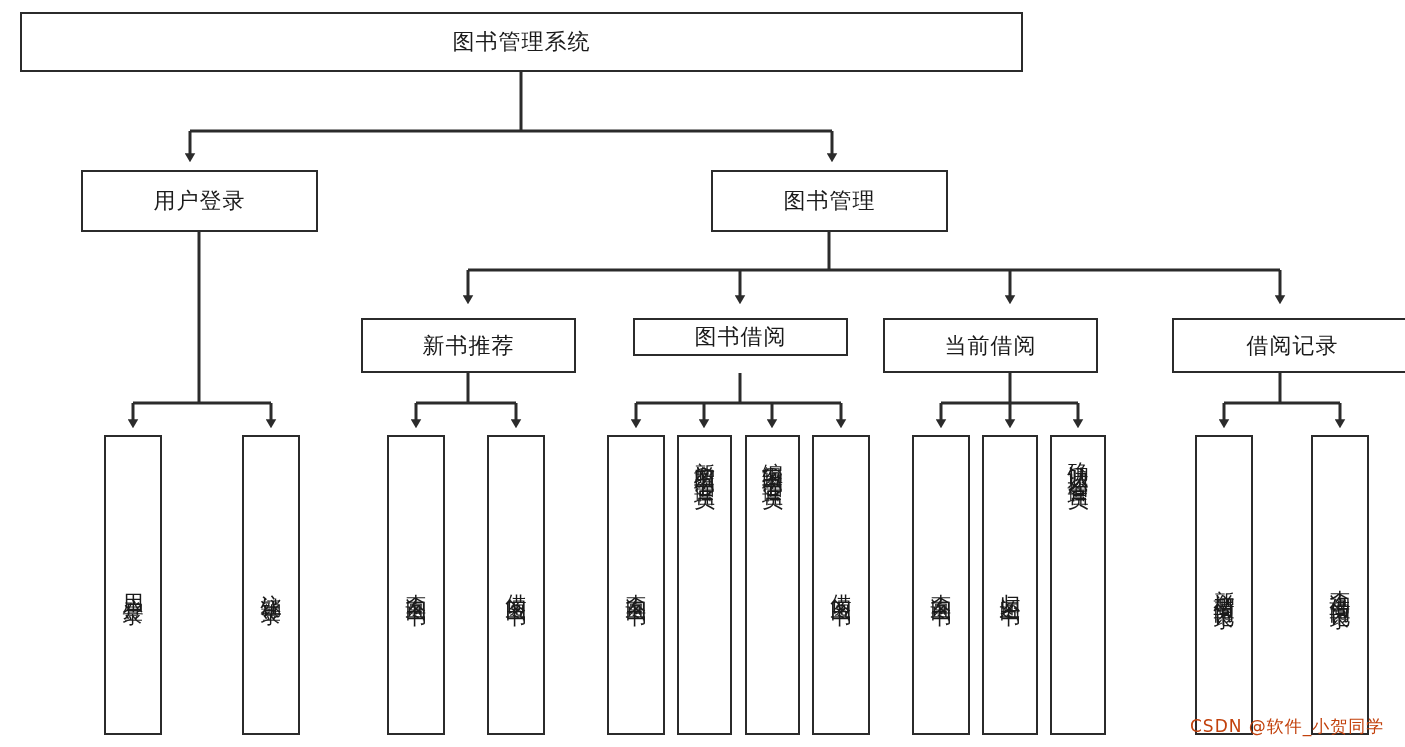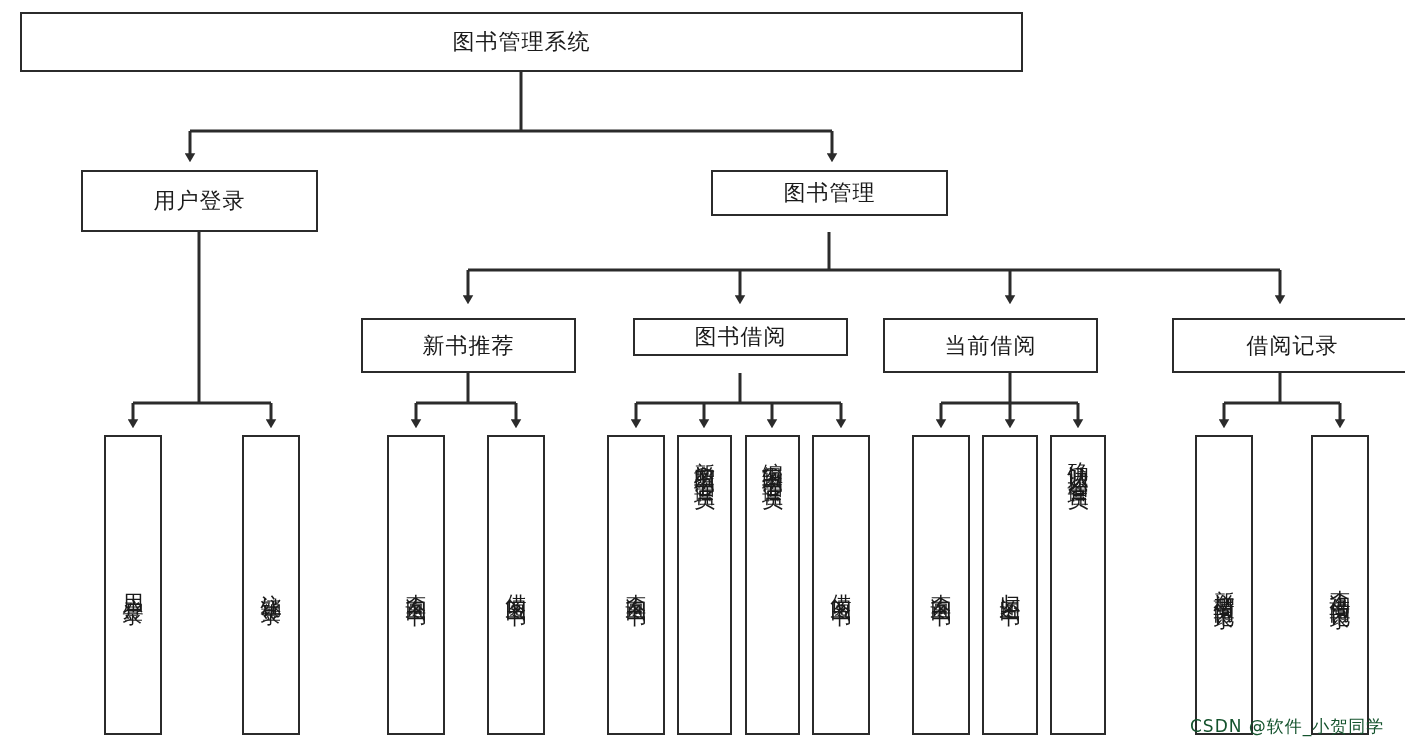--- a/index.html
+++ b/index.html
@@ -47,21 +47,21 @@
     max-height:285px;
   }
   .node.leaf.short .lbl{ max-height:200px; }
   .node.leaf.mid   .lbl{ max-height:240px; }
 
   
   .node.leaf.center{ align-items:center; padding-top:0; }
 
   #wm{
     position:absolute;
-    color:#14532d;
+    color:#c2410c;
     font-size:17px;
     letter-spacing:1px;
     white-space:nowrap;
     user-select:none;
   }
 </style>
 </head>
 <body>
 
 <svg id="diagram" viewBox="0 0 1405 747" xmlns="http://www.w3.org/2000/svg">
@@ -116,21 +116,21 @@
 </svg>
 
 <div class="node root" style="left:20px;top:4px;width:1003px;height:60px;margin-top:8px;">
   <span class="lbl">图书管理系统</span>
 </div>
 
 <div class="node" style="left:81px;top:170px;width:237px;height:62px;">
   <span class="lbl">用户登录</span>
 </div>
 
-<div class="node" style="left:711px;top:170px;width:237px;height:46px;">
+<div class="node" style="left:711px;top:170px;width:237px;height:62px;">
   <span class="lbl">图书管理</span>
 </div>
 
 <div class="node" style="left:361px;top:318px;width:215px;height:55px;font-family:Liberation Serif, serif;">
   <span class="lbl">新书推荐</span>
 </div>
 
 <div class="node" style="left:633px;top:318px;width:215px;height:38px;">
   <span class="lbl">图书借阅</span>
 </div>

